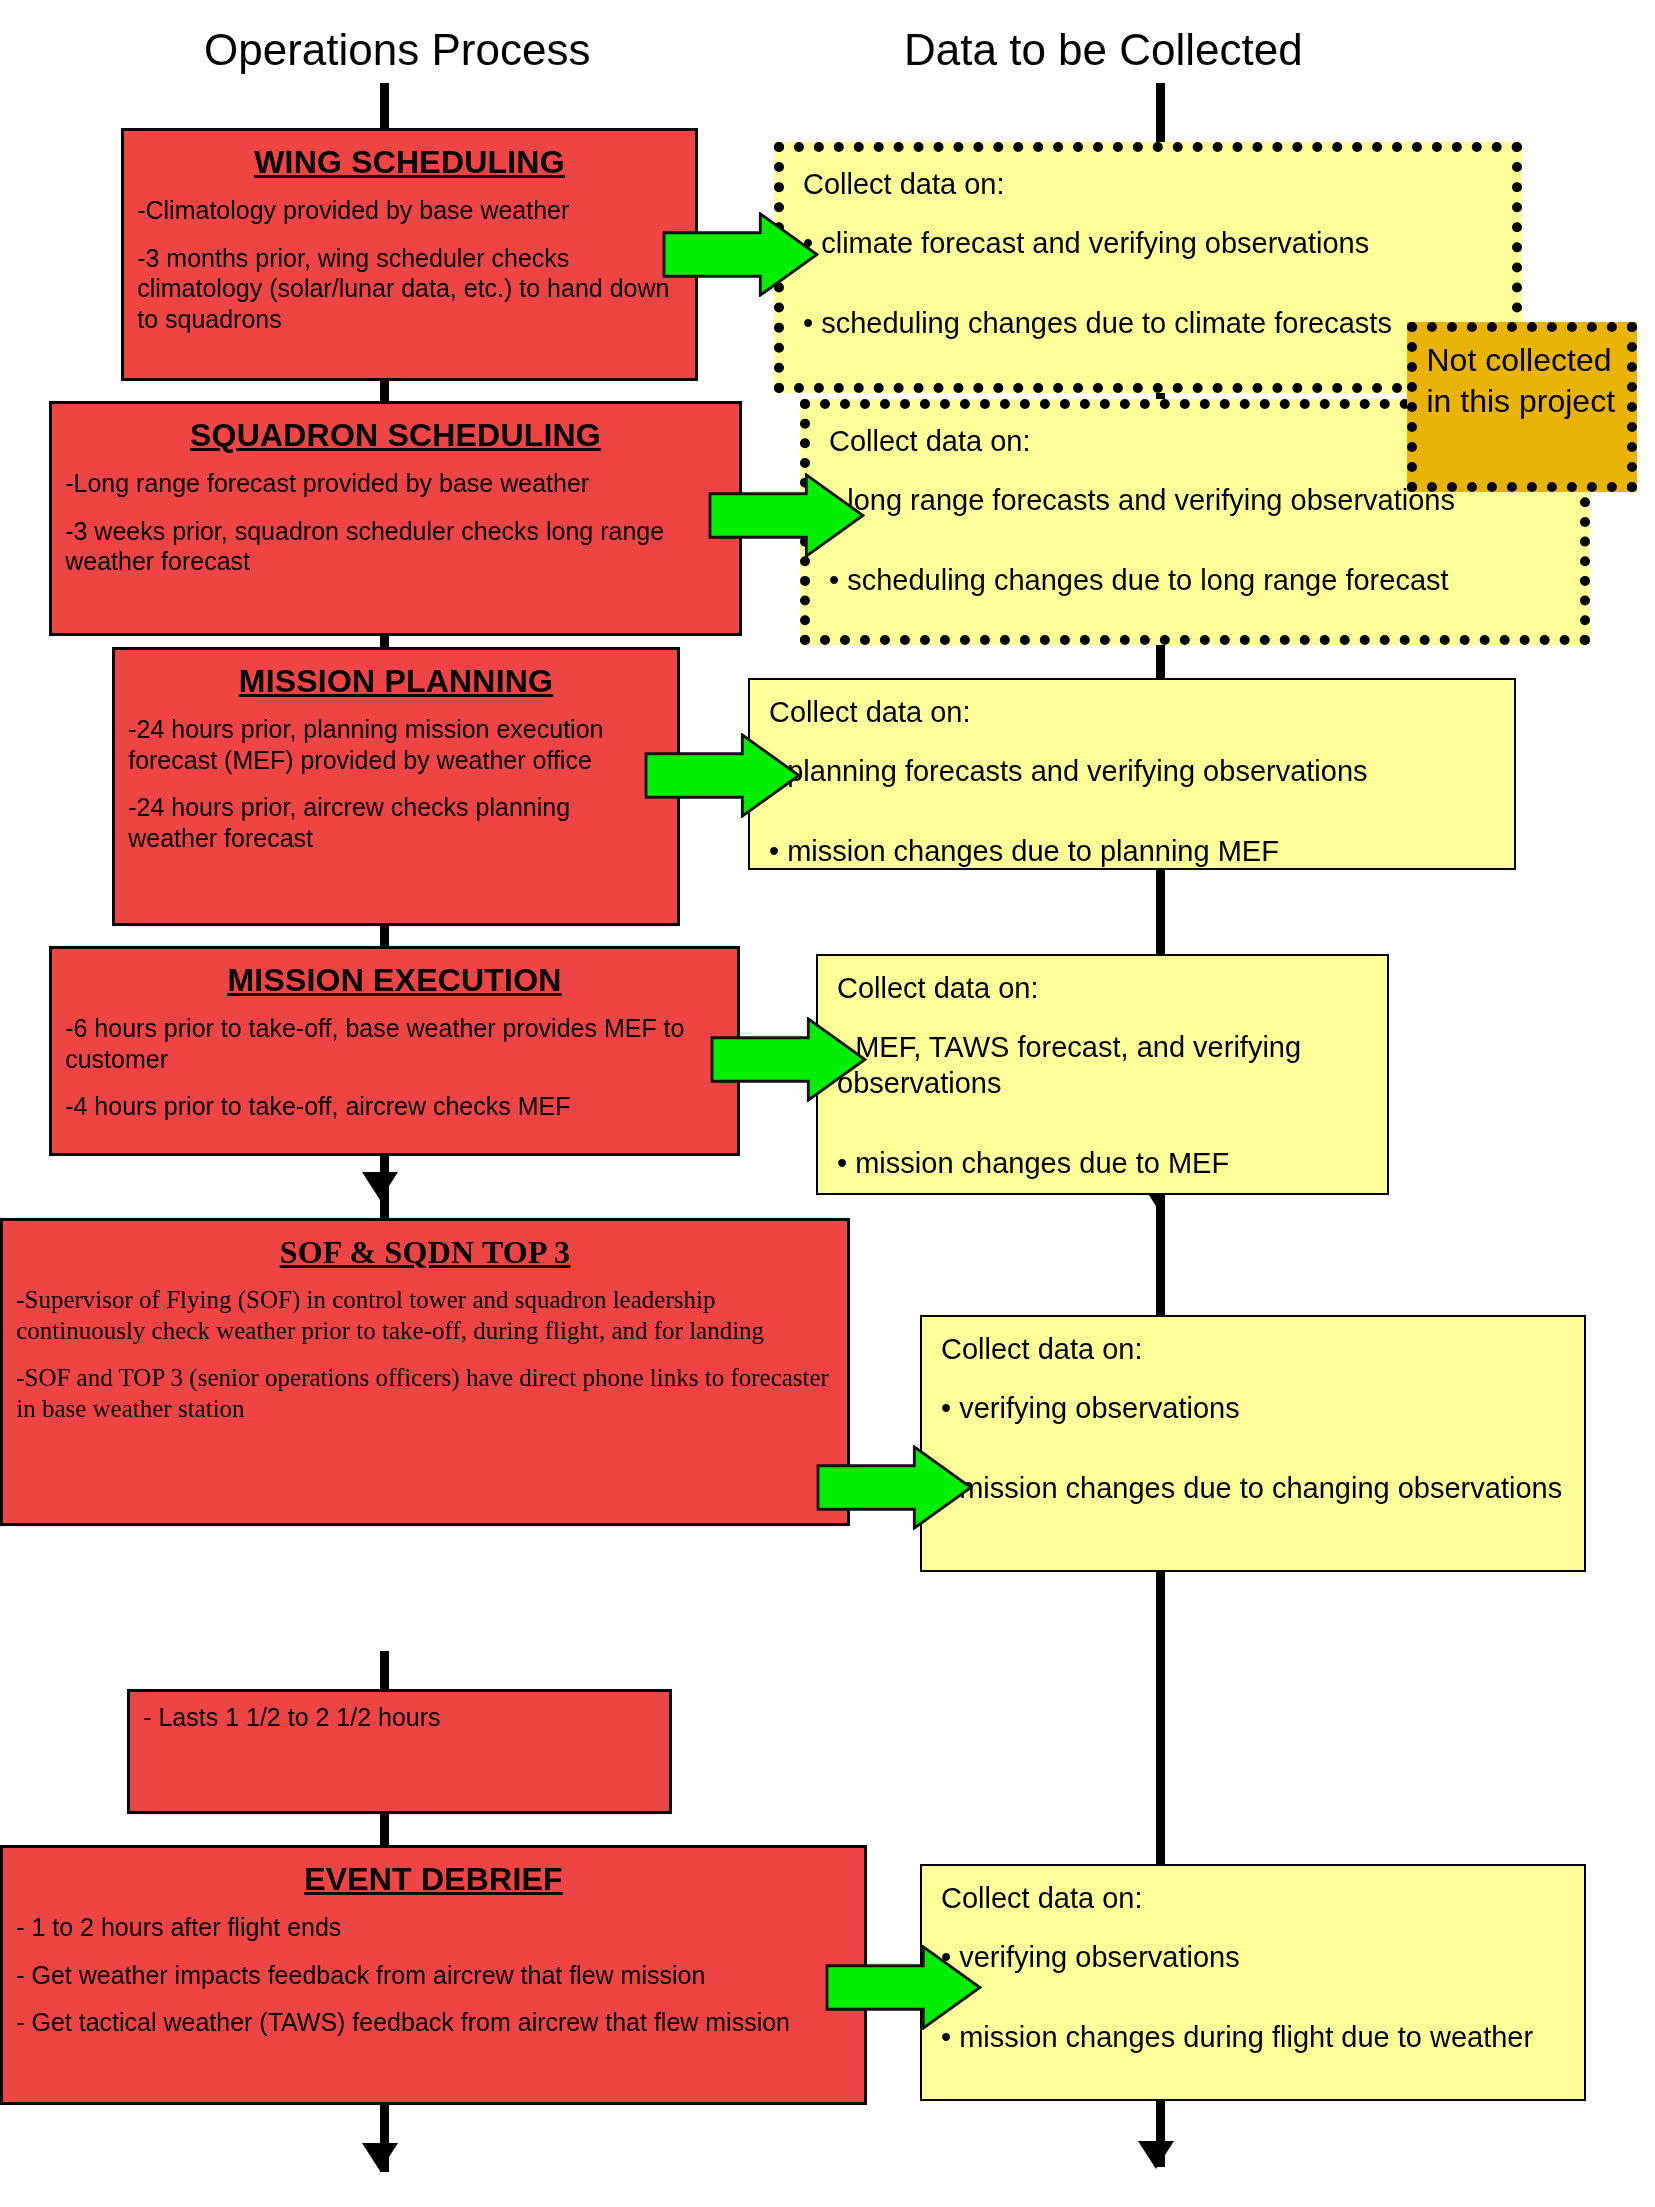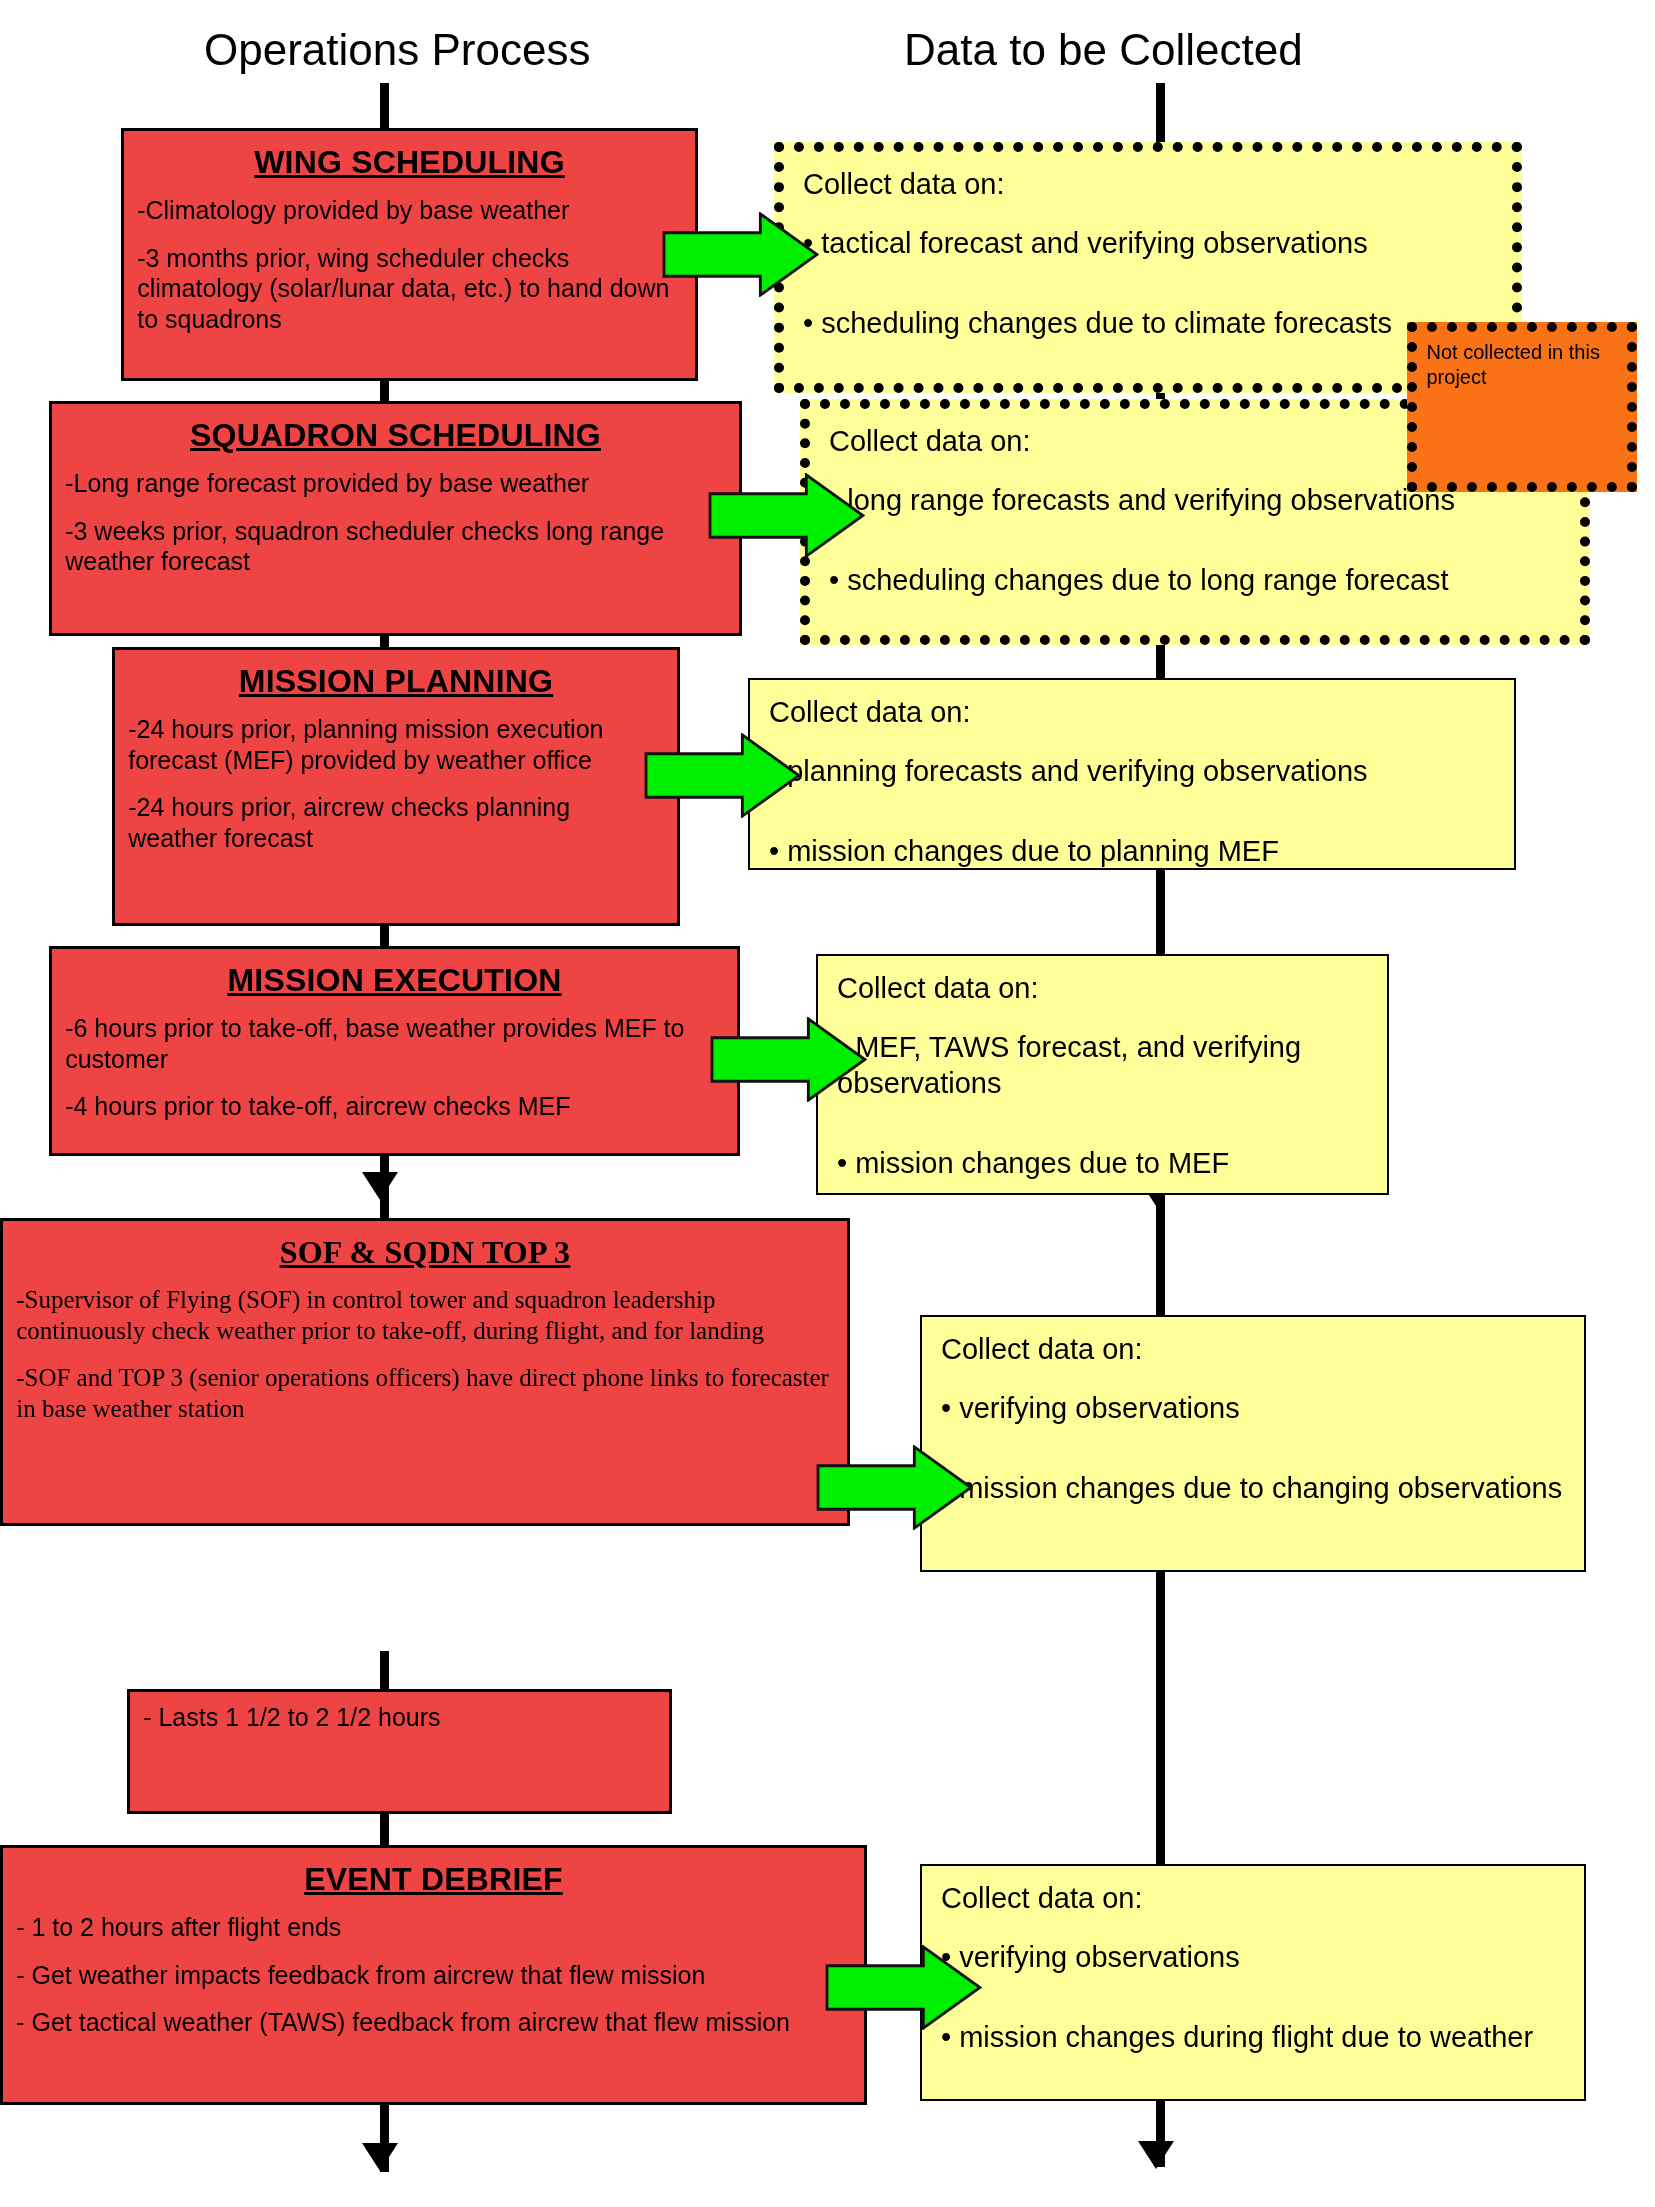--- a/index.html
+++ b/index.html
@@ -88,25 +88,25 @@
   .dbox .dbul {
     font-size: 29px;
     line-height: 1.24;
     margin: 0 0 23px 0;
   }
   .dbox .dbul:last-child { margin-bottom: 0; margin-top: 44px; }
 
   
   .cyanbox {
     position: absolute;
-    background: #f97316;
+    background: #eab308;
     border: 10.4px dotted #000000;
     box-sizing: border-box;
     padding: 7.6px 9.5px;
-    font-size: 20px;
+    font-size: 32px;
     line-height: 1.28;
     z-index: 40;
   }
 
   
   .garrow {
     position: absolute;
     z-index: 30;
   }
   .garrow svg { display: block; }
@@ -174,21 +174,21 @@
 
   <div class="pbox" style="left:0px; top:1845px; width:867px; height:260px;">
     <div class="ptitle">EVENT DEBRIEF</div>
     <div class="pline">- 1 to 2 hours after flight ends</div>
     <div class="pline">- Get weather impacts feedback from aircrew that flew mission</div>
     <div class="pline">- Get tactical weather (TAWS) feedback from aircrew that flew mission</div>
   </div>
 
   <div class="dbox dotted" style="left:774px; top:142px; width:748px; height:251px;">
     <div class="dhead">Collect data on:</div>
-    <div class="dbul">• tactical forecast and verifying observations</div>
+    <div class="dbul">• climate forecast and verifying observations</div>
     <div class="dbul">• scheduling changes due to climate forecasts</div>
   </div>
 
   <div class="dbox dotted" style="left:800px; top:399px; width:790px; height:246px;">
     <div class="dhead">Collect data on:</div>
     <div class="dbul">• long range forecasts and verifying observations</div>
     <div class="dbul">• scheduling changes due to long range forecast</div>
   </div>
 
   <div class="dbox solid" style="left:748px; top:678px; width:768px; height:192px;">

